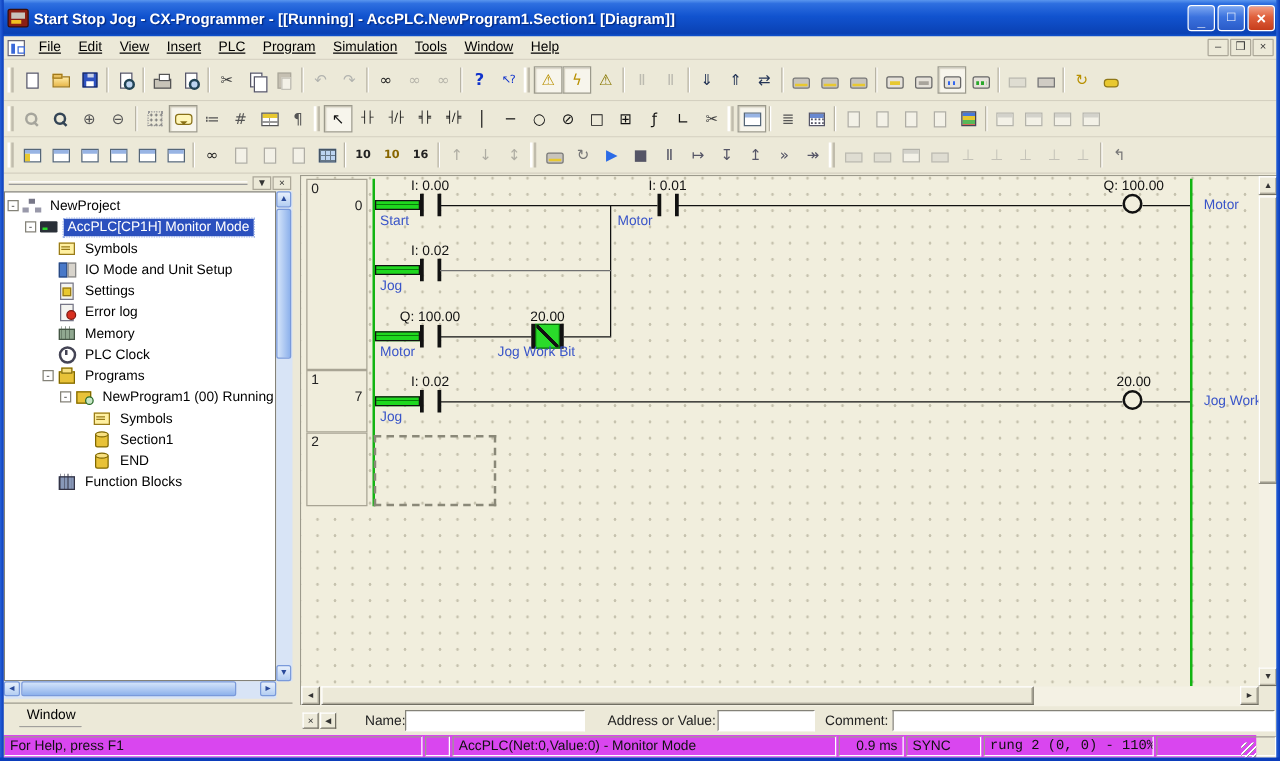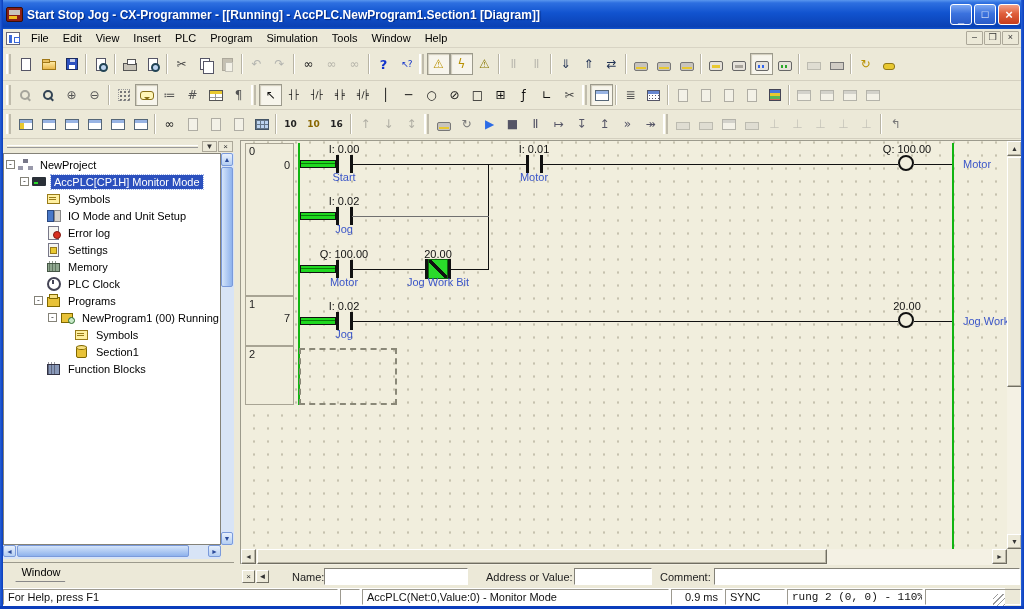--- a/index.html
+++ b/index.html
@@ -26,21 +26,21 @@
     display:flex;align-items:center;justify-content:center;line-height:1;}
   .wbtn.close{background:linear-gradient(180deg,#F2A188,#E0603C 45%,#C63D1C);font-size:13px;}
   .wbtn.min span{margin-top:8px;}
 
   
   .menubar{position:absolute;left:3px;right:3px;top:29px;height:19px;background:#ECE9D8;display:flex;align-items:center;
     border-bottom:1px solid #D8D4C4;z-index:30;}
   .mdi-doc-icon{width:14px;height:13px;background:#fff;border:1px solid #667;margin:0 4px 0 3px;position:relative;flex:none;}
   .mdi-doc-icon::before{content:"";position:absolute;left:2px;top:2px;width:3px;height:8px;background:#3A68D8;}
   .mdi-doc-icon::after{content:"";position:absolute;left:7px;top:4px;width:4px;height:4px;border:1px solid #3A68D8;}
-  .menu-item{padding:2px 7px 3px 7px;cursor:default;}
+  .menu-item{padding:2px 7px 3px 7px;cursor:default;text-decoration:underline;}
   .menubar .right{margin-left:auto;display:flex;gap:1px;padding-right:2px;}
   .mdibtn{width:17px;height:14px;background:#ECE9D8;border:1px solid #ACA899;border-radius:1px;
     font-size:9px;line-height:11px;text-align:center;color:#333;}
 
   
   .toolbar{position:absolute;left:3px;right:3px;background:#ECE9D8;display:flex;align-items:center;padding-left:2px;
     border-bottom:1px solid #D4D0C0;z-index:30;}
   .toolbar.t0{top:48px;height:33px;}
   .toolbar.t1{top:81px;height:29px;}
   .toolbar.t2{top:110px;height:29px;}
@@ -167,21 +167,21 @@
   .wire.grey{background:#707070;}
   .vwire{position:absolute;width:1px;background:#111;}
   .power{position:absolute;left:59px;width:36px;height:8px;background:#1FD81F;border:1px solid #111;
     background-image:linear-gradient(transparent 2px,#0A7A0A 2px 3px,transparent 3px);}
   .kontakt{position:absolute;width:17px;height:18px;border-left:3px solid #111;border-right:3px solid #111;}
   .nc{position:absolute;width:26px;height:20px;border-left:3px solid #111;border-right:3px solid #111;}
   .nc .fill{position:absolute;inset:0;background:#2ADB2A;border:1px solid #0A6A0A;
     background-image:linear-gradient(to top right,transparent 44%,#111 44% 56%,transparent 56%);}
   .coil{position:absolute;width:16px;height:16px;border:2px solid #111;border-radius:50%;background:#F1EEDD;}
   .addr{position:absolute;width:80px;text-align:center;font-size:11px;color:#111;white-space:nowrap;}
-  .opname{position:absolute;width:80px;text-align:center;font-size:11px;color:#3A55C8;white-space:nowrap;}
+  .opname{position:absolute;width:80px;font-size:11px;color:#3A55C8;white-space:nowrap;}
   .opname.rail{width:64px;text-align:left;}
   .cursor-rect{position:absolute;left:58px;top:207px;width:98px;height:57px;border:2px dashed #8A8878;}
 
   
   .csb{position:absolute;background:#F4F1E4;}
   .cbtn{position:absolute;background:#ECE9D8;border:1px solid;border-color:#FFFFFF #706E62 #706E62 #FFFFFF;
     box-shadow:inset -1px -1px 0 #B8B4A4;color:#333;font-size:7px;line-height:13px;text-align:center;}
   .cthumb{position:absolute;background:#ECE9D8;border:1px solid;border-color:#FFFFFF #706E62 #706E62 #FFFFFF;box-shadow:inset -1px -1px 0 #B8B4A4;}
   .l-vscroll{left:766px;top:0;width:16px;height:408px;}
   .l-hscroll{left:0;top:408px;width:766px;height:16px;}
@@ -189,21 +189,21 @@
 
   
   .watch{position:absolute;left:237px;top:427px;width:782px;height:21px;background:#ECE9D8;}
   .wsm{position:absolute;width:13px;height:13px;top:4px;background:#ECE9D8;border:1px solid;
     border-color:#FFFFFF #706E62 #706E62 #FFFFFF;font-size:8px;line-height:11px;text-align:center;color:#333;}
   .wlabel{position:absolute;top:5px;color:#222;}
   .winput{position:absolute;top:2px;height:17px;background:#fff;border:1px solid;border-color:#848278 #FFF #FFF #848278;
     font:11px "Liberation Sans",sans-serif;padding:0 2px;}
 
   
-  .statusbar{position:absolute;left:3px;right:19px;bottom:3px;height:18px;background:#ffffff;z-index:40;padding-left:20px;}
+  .statusbar{position:absolute;left:3px;right:19px;bottom:3px;height:18px;background:#d946ef;z-index:40;padding-left:20px;}
   .sbcell{position:absolute;top:1px;height:16px;border:1px solid;border-color:#9D9A90 #FFF #FFF #9D9A90;
     padding:1px 4px;white-space:nowrap;overflow:hidden;color:#111;}
   .sb-grip{position:absolute;right:0;bottom:0;width:12px;height:12px;
     background:repeating-linear-gradient(135deg,transparent 0 2px,#fff 2px 3px,#999 3px 4px);}
 </style>
 </head>
 <body>
 
 <div class="window">
   <div class="frame-l"></div>
@@ -635,28 +635,28 @@
           </div>
           <div class="tree-row">
             <span style="width: 30px; flex: 0 0 auto;"></span>
             <span class="exp none"></span>
             <span class="ti ti-io"></span>
             <span class="tlabel">IO Mode and Unit Setup</span>
           </div>
           <div class="tree-row">
             <span style="width: 30px; flex: 0 0 auto;"></span>
             <span class="exp none"></span>
+            <span class="ti ti-settings"></span>
+            <span class="tlabel">Settings</span>
+          </div>
+          <div class="tree-row">
+            <span style="width: 30px; flex: 0 0 auto;"></span>
+            <span class="exp none"></span>
             <span class="ti ti-error"></span>
             <span class="tlabel">Error log</span>
-          </div>
-          <div class="tree-row">
-            <span style="width: 30px; flex: 0 0 auto;"></span>
-            <span class="exp none"></span>
-            <span class="ti ti-settings"></span>
-            <span class="tlabel">Settings</span>
           </div>
           <div class="tree-row">
             <span style="width: 30px; flex: 0 0 auto;"></span>
             <span class="exp none"></span>
             <span class="ti ti-memory"></span>
             <span class="tlabel">Memory</span>
           </div>
           <div class="tree-row">
             <span style="width: 30px; flex: 0 0 auto;"></span>
             <span class="exp none"></span>
@@ -679,20 +679,26 @@
             <span style="width: 58px; flex: 0 0 auto;"></span>
             <span class="exp none"></span>
             <span class="ti ti-symbols"></span>
             <span class="tlabel">Symbols</span>
           </div>
           <div class="tree-row">
             <span style="width: 58px; flex: 0 0 auto;"></span>
             <span class="exp none"></span>
             <span class="ti ti-section"></span>
             <span class="tlabel">Section1</span>
+          </div>
+          <div class="tree-row">
+            <span style="width: 58px; flex: 0 0 auto;"></span>
+            <span class="exp none"></span>
+            <span class="ti ti-section"></span>
+            <span class="tlabel">END</span>
           </div>
           <div class="tree-row">
             <span style="width: 30px; flex: 0 0 auto;"></span>
             <span class="exp none"></span>
             <span class="ti ti-fb"></span>
             <span class="tlabel">Function Blocks</span>
           </div>
         </div>
 
       <div class="xsb pp-vscroll">

